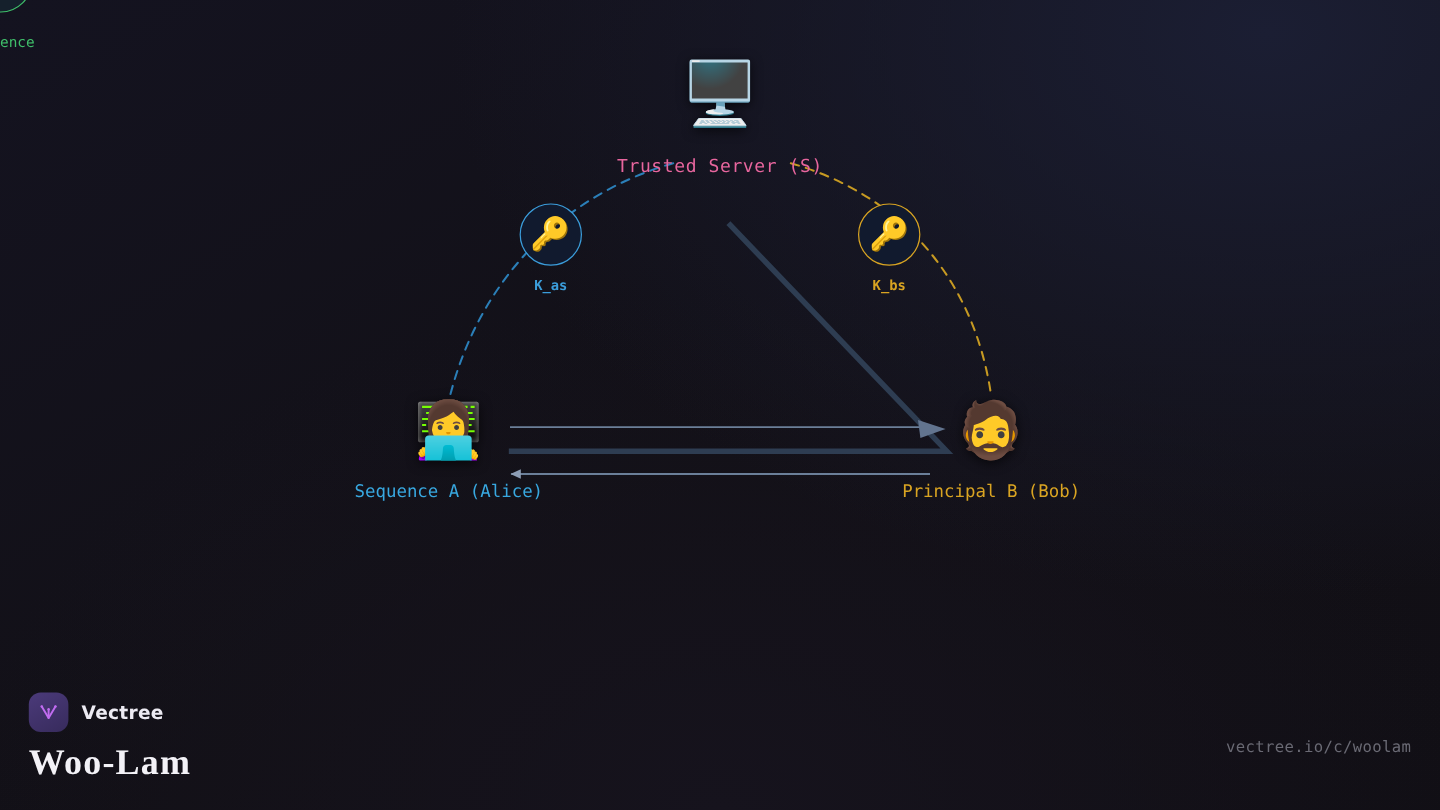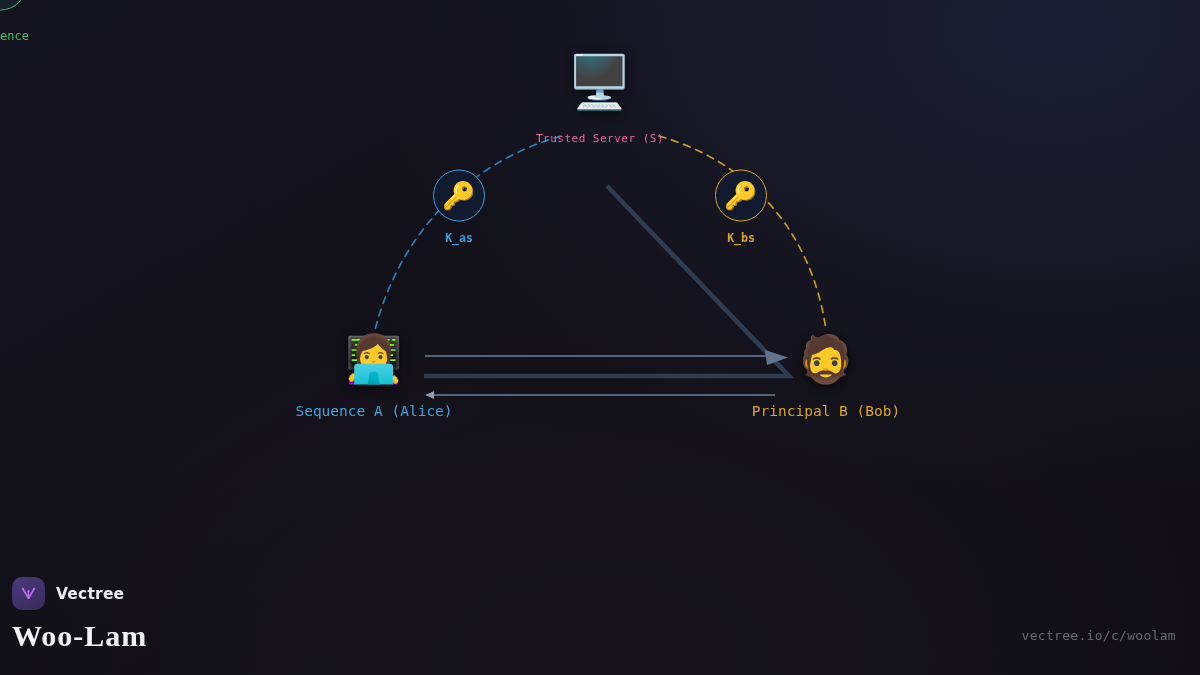--- a/index.html
+++ b/index.html
@@ -29,21 +29,21 @@
   }
   .node .label {
     display:block;
     font-family:"DejaVu Sans Mono", monospace;
     white-space:nowrap;
   }
 
   
   #node-server { left:600px; top:100px; transform:translate(-50%,-50%); }
   #node-server .glyph { font-size:52px; }
-  #node-server .label { margin-top:24px; font-size:11px; color:#e8669e; letter-spacing:.5px; }
+  #node-server .label { margin-top:24px; font-size:15px; color:#e8669e; letter-spacing:.5px; }
 
   
   .keynode { position:absolute; transform:translate(-50%,-50%); text-align:center; }
   .keycircle {
     width:52px; height:52px; border-radius:50%;
     background:#111a2e;
     display:flex; align-items:center; justify-content:center;
     margin:0 auto;
   }
   .keycircle .glyph { font-size:27px; }
@@ -70,39 +70,39 @@
   #node-sequence { left:600px; top:377px; transform:translate(-50%,-50%); text-align:center; }
   #node-sequence .seqcircle {
     width:53px; height:53px; border-radius:50%;
     background:#15202c; border:1.6px solid #3fbf6a;
     display:flex; align-items:center; justify-content:center;
     margin:0 auto;
   }
   #node-sequence .label { display:block; margin-top:18px; font-size:12px; color:#3fbf6a; }
 
   
-  #footer-brand { position:absolute; left:12px; bottom:22px; }
+  #footer-brand { position:absolute; left:24px; bottom:22px; }
   #brand-row { display:flex; align-items:center; gap:11px; }
   #brand-logo {
     width:33px; height:33px; border-radius:10px;
     background:linear-gradient(150deg,#4b3a7a 0%,#372b5c 100%);
     display:flex; align-items:center; justify-content:center;
     flex:none;
   }
   #brand-name {
     font-family:"DejaVu Sans", sans-serif;
     font-size:15.5px; font-weight:bold; color:#eceaf2; letter-spacing:.2px;
   }
   #page-title {
     margin-top:9px;
     font-family:Liberation Serif, serif;
     font-size:30px; font-weight:bold; color:#f3f2f7; letter-spacing:1px;
   }
   #footer-url {
-    position:absolute; right:24px; bottom:32px;
+    position:absolute; right:24px; bottom:44px;
     font-family:"DejaVu Sans Mono", monospace;
     font-size:13px; color:#6a6a74; letter-spacing:.3px;
   }
 </style>
 </head>
 <body>
 
 <div id="bg-gradient"></div>
 
 <div id="canvas">

